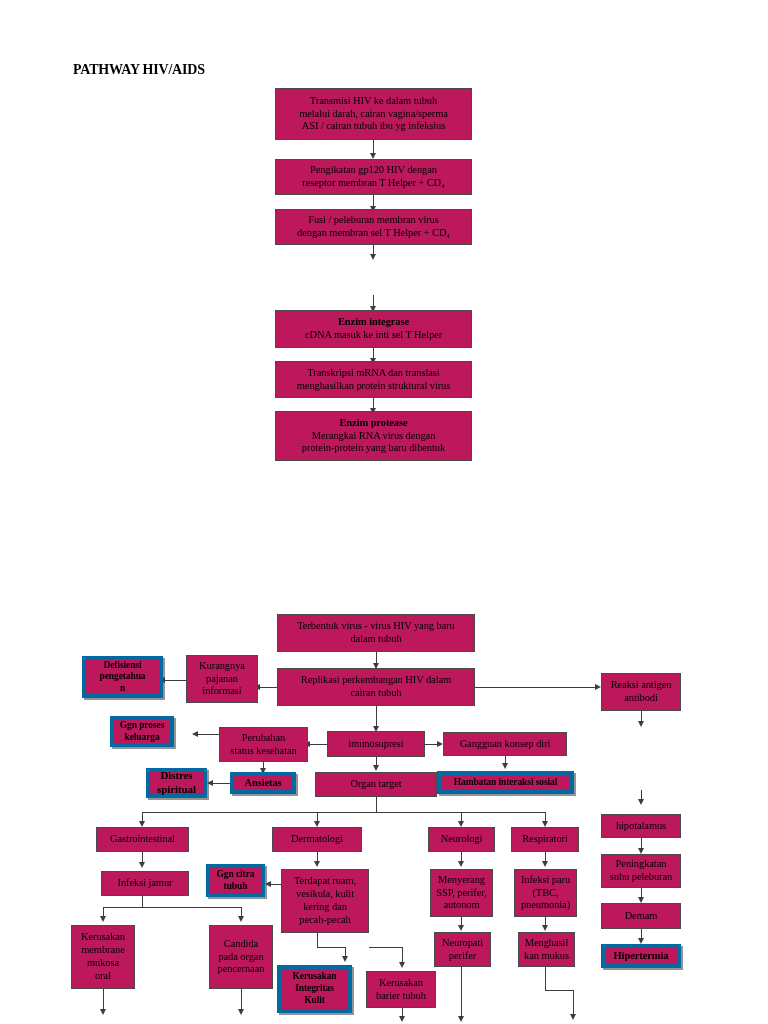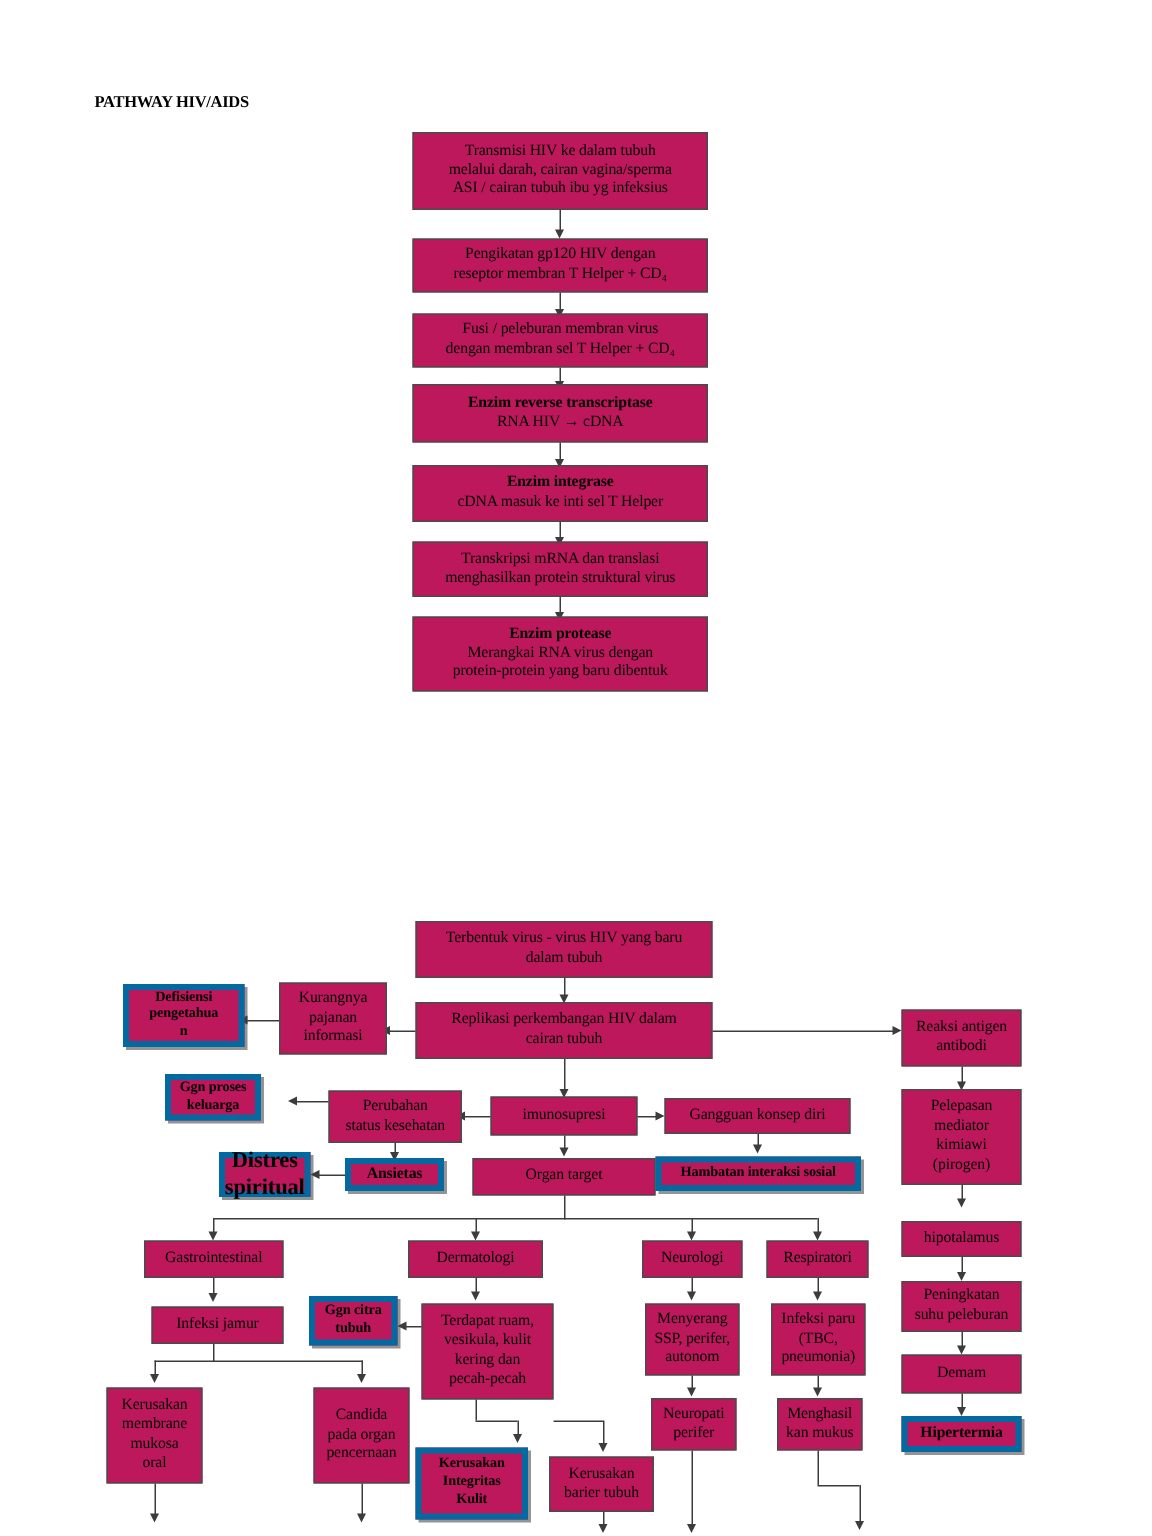--- a/index.html
+++ b/index.html
@@ -41,23 +41,23 @@
   .ln.h{height:1px;}
 
   
   .ah{position:absolute;width:0;height:0;}
   .ah.down{border-left:3.5px solid transparent;border-right:3.5px solid transparent;border-top:6px solid #3c3c3c;}
   .ah.left{border-top:3.5px solid transparent;border-bottom:3.5px solid transparent;border-right:6px solid #3c3c3c;}
   .ah.right{border-top:3.5px solid transparent;border-bottom:3.5px solid transparent;border-left:6px solid #3c3c3c;}
 
   
   #title{
-    position:absolute;left:63px;top:62px;
+    position:absolute;left:73px;top:62px;
     font-family:"Liberation Serif","DejaVu Serif",serif;
-    font-weight:bold;font-size:11px;letter-spacing:-0.2px;
+    font-weight:bold;font-size:14px;letter-spacing:-0.2px;
   }
 </style>
 </head>
 <body>
 
 <div id="canvas">
 
   <div id="title">PATHWAY HIV/AIDS</div>
 
   <div class="node" style="left:275px;top:88px;width:197px;height:52px;">
@@ -75,24 +75,20 @@
   <div class="ln v" style="left:373px;top:195px;height:14px;"></div>
   <div class="ah down" style="left:370px;top:206px;"></div>
 
   <div class="node" style="left:275px;top:209px;width:197px;height:36px;">
     <span>Fusi / peleburan membran virus
 dengan membran sel  T  Helper + CD₄</span>
   </div>
   <div class="ln v" style="left:373px;top:245px;height:12px;"></div>
   <div class="ah down" style="left:370px;top:254px;"></div>
 
-  <div class="node" style="left:275px;top:256px;width:197px;height:39px;flex-direction:column;">
-    <span class="ttl">Enzim reverse transcriptase</span>
-    <span class="sub">RNA HIV → cDNA</span>
-  </div>
   <div class="ln v" style="left:373px;top:295px;height:14px;"></div>
   <div class="ah down" style="left:370px;top:306px;"></div>
 
   <div class="node" style="left:275px;top:310px;width:197px;height:38px;flex-direction:column;">
     <span class="ttl">Enzim integrase</span>
     <span class="sub">cDNA masuk ke inti sel  T Helper</span>
   </div>
   <div class="ln v" style="left:373px;top:348px;height:13px;"></div>
   <div class="ah down" style="left:370px;top:358px;"></div>
 
@@ -142,26 +138,20 @@
   <div class="ln h" style="left:475px;top:687px;width:122px;"></div>
   <div class="ah right" style="left:595px;top:684px;"></div>
 
   <div class="node" style="left:601px;top:673px;width:80px;height:38px;">
     <span>Reaksi antigen
 antibodi</span>
   </div>
   <div class="ln v" style="left:641px;top:711px;height:13px;"></div>
   <div class="ah down" style="left:638px;top:721px;"></div>
 
-  <div class="node" style="left:601px;top:726px;width:80px;height:64px;">
-    <span>Pelepasan
-mediator
-kimiawi
-(pirogen)</span>
-  </div>
   <div class="ln v" style="left:641px;top:790px;height:12px;"></div>
   <div class="ah down" style="left:638px;top:799px;"></div>
 
   <div class="node" style="left:601px;top:814px;width:80px;height:24px;">
     <span>hipotalamus</span>
   </div>
   <div class="ln v" style="left:641px;top:838px;height:13px;"></div>
   <div class="ah down" style="left:638px;top:848px;"></div>
 
   <div class="node" style="left:601px;top:854px;width:80px;height:34px;">
@@ -214,21 +204,21 @@
   <div class="ln v" style="left:263px;top:762px;height:8px;"></div>
   <div class="ah down" style="left:260px;top:768px;"></div>
 
   <div class="node dx" style="left:230px;top:772px;width:66px;height:22px;">
     <span>Ansietas</span>
   </div>
 
   <div class="ln h" style="left:211px;top:783px;width:19px;"></div>
   <div class="ah left" style="left:207px;top:780px;"></div>
 
-  <div class="node dx" style="left:146px;top:768px;width:61px;height:30px;font-size:15px;">
+  <div class="node dx" style="left:146px;top:768px;width:61px;height:30px;font-size:11px;">
     <span>Distres
 spiritual</span>
   </div>
 
   <div class="ln v" style="left:376px;top:757px;height:10px;"></div>
   <div class="ah down" style="left:373px;top:765px;"></div>
 
   <div class="node" style="left:315px;top:772px;width:122px;height:25px;">
     <span>Organ target</span>
   </div>

